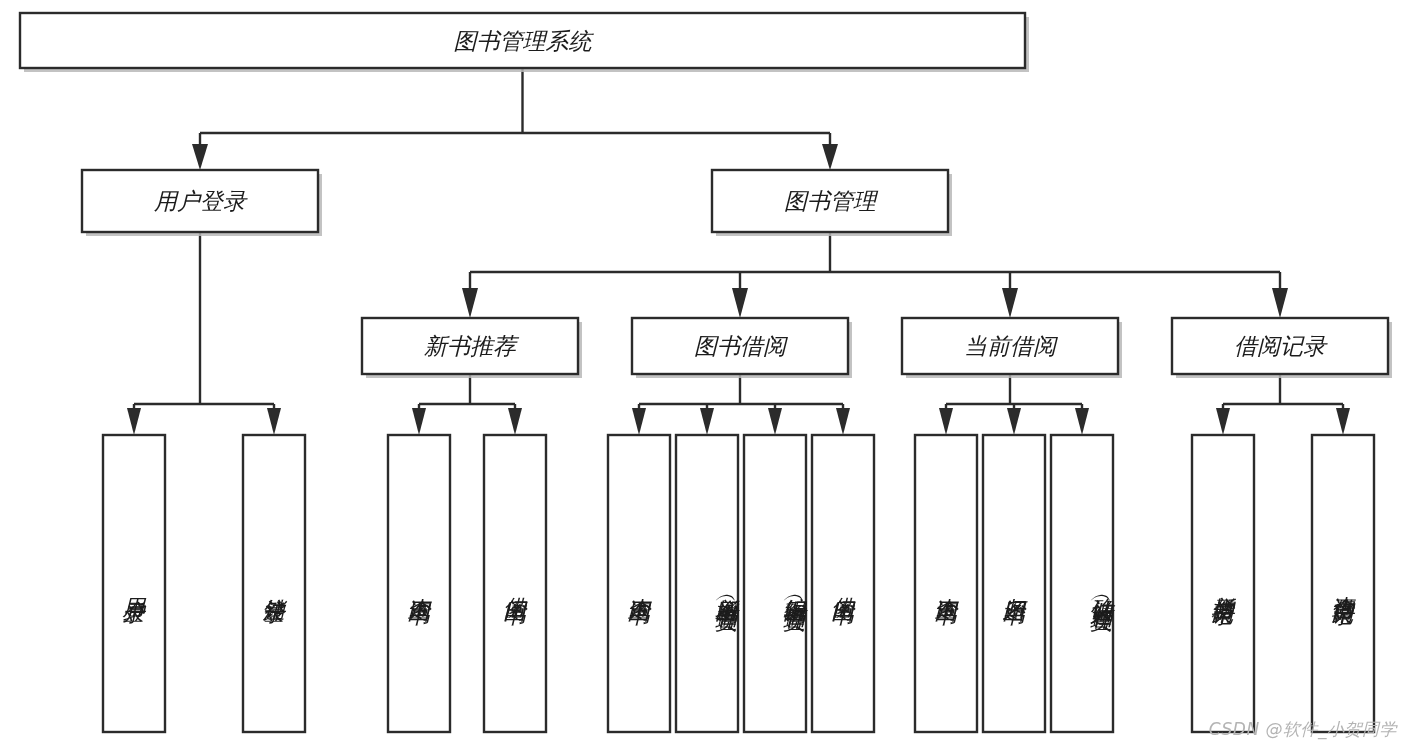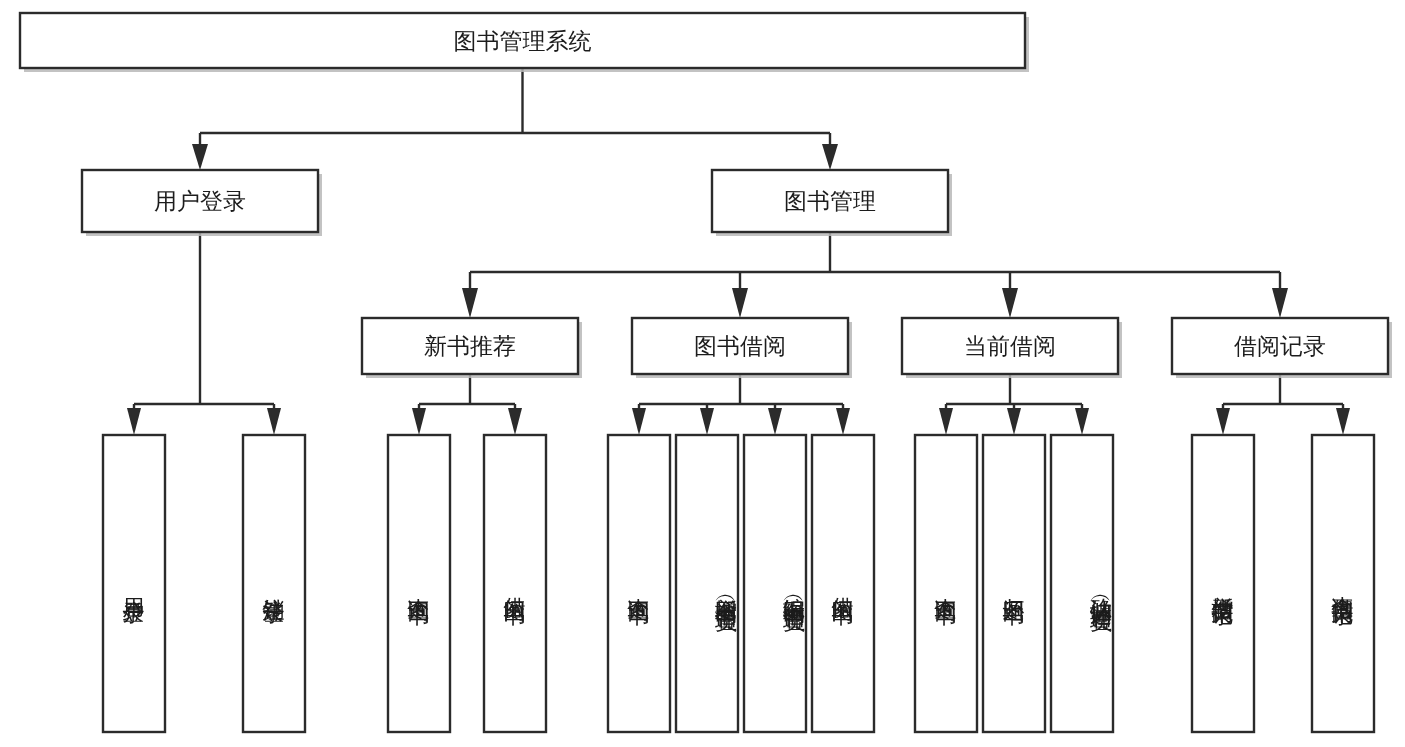--- a/index.html
+++ b/index.html
@@ -11,20 +11,21 @@
     width: 1405px;
     height: 747px;
     font-family: "DejaVu Sans", "Liberation Sans", sans-serif;
     overflow: hidden;
     position: relative;
   }
   #diagram-root {
     position: relative;
     width: 1405px;
     height: 747px;
+    font-style: italic;
   }
   svg.flow {
     position: absolute;
     top: 0;
     left: 0;
     width: 1405px;
     height: 747px;
   }
   .node-box {
     fill: #ffffff;
@@ -225,13 +226,14 @@
   <div class="leaf-label-wrap" style="left:608px; top:435px; width:62px; height:297px;">查询图书</div>
   <div class="leaf-label-wrap" style="left:676px; top:435px; width:62px; height:297px; align-items:flex-start; padding-top:10px; box-sizing:border-box;">新增图书（管理员）</div>
   <div class="leaf-label-wrap" style="left:744px; top:435px; width:62px; height:297px; align-items:flex-start; padding-top:10px; box-sizing:border-box;">编辑图书（管理员）</div>
   <div class="leaf-label-wrap" style="left:812px; top:435px; width:62px; height:297px;">借阅图书</div>
   <div class="leaf-label-wrap" style="left:915px; top:435px; width:62px; height:297px;">查询图书</div>
   <div class="leaf-label-wrap" style="left:983px; top:435px; width:62px; height:297px;">归还图书</div>
   <div class="leaf-label-wrap" style="left:1051px; top:435px; width:62px; height:297px; align-items:flex-start; padding-top:10px; box-sizing:border-box;">确认归还（管理员）</div>
   <div class="leaf-label-wrap" style="left:1192px; top:435px; width:62px; height:297px;">新增借阅记录</div>
   <div class="leaf-label-wrap" style="left:1312px; top:435px; width:62px; height:297px;">查询借阅记录</div>
 
+  <div id="watermark">CSDN @软件_小贺同学</div>
 </div>
 
 </body></html>

